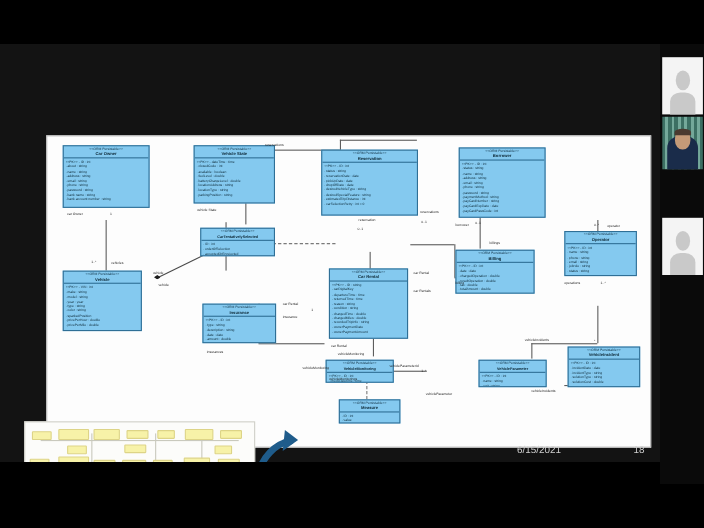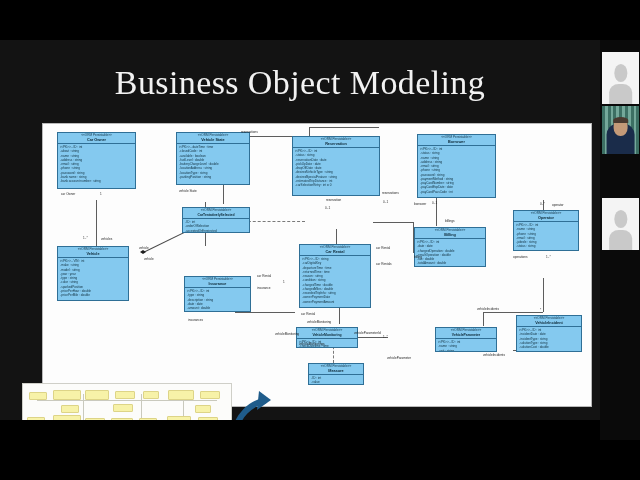--- a/index.html
+++ b/index.html
@@ -93,21 +93,20 @@
 </head>
 <body>
 
 <div id="screen">
 
   <div class="bar top"></div>
   <div class="bar bottom"></div>
 
   <div id="slide">
 
-    <div id="slide-title">Business Object Modeling</div>
 
     <div id="canvas">
 
       <div class="ln v" style="left:53px;top:76px;height:46px;"></div>
       <div class="ln v" style="left:162px;top:78px;height:44px;"></div>
       <div class="diag" style="left:100px;top:128px;width:92px;transform:rotate(-26deg);"></div>
       <div class="diamond" style="left:97px;top:126px;"></div>
 
       <div class="ln h" style="left:180px;top:12px;width:86px;"></div>
       <div class="ln v" style="left:180px;top:12px;height:68px;"></div>
@@ -390,20 +389,24 @@
       <div class="node" style="left:144px;top:32px;width:22px;height:8px;"></div>
       <div class="node" style="left:175px;top:33px;width:18px;height:6px;"></div>
 
     </div>
 
     <svg id="arrow" viewBox="0 0 44 52">
       <path d="M4 48 C 6 26, 22 14, 34 12" stroke="#1f5c8b" stroke-width="6" fill="none" stroke-linecap="round"></path>
       <path d="M29 2 L 41 11 L 27 21 Z" fill="#1f5c8b"></path>
     </svg>
 
+    <div id="footer">
+      <div id="slide-date">6/15/2021</div>
+      <div id="slide-num">18</div>
+    </div>
   </div>
 
   <div id="rail">
     <div class="tile avatar" style="top:12px;height:52px;">
       <div class="av-head"></div>
       <div class="av-body"></div>
     </div>
     <div class="tile" style="top:66px;height:48px;">
       <div class="cam">
         <div class="cam-person"></div>

